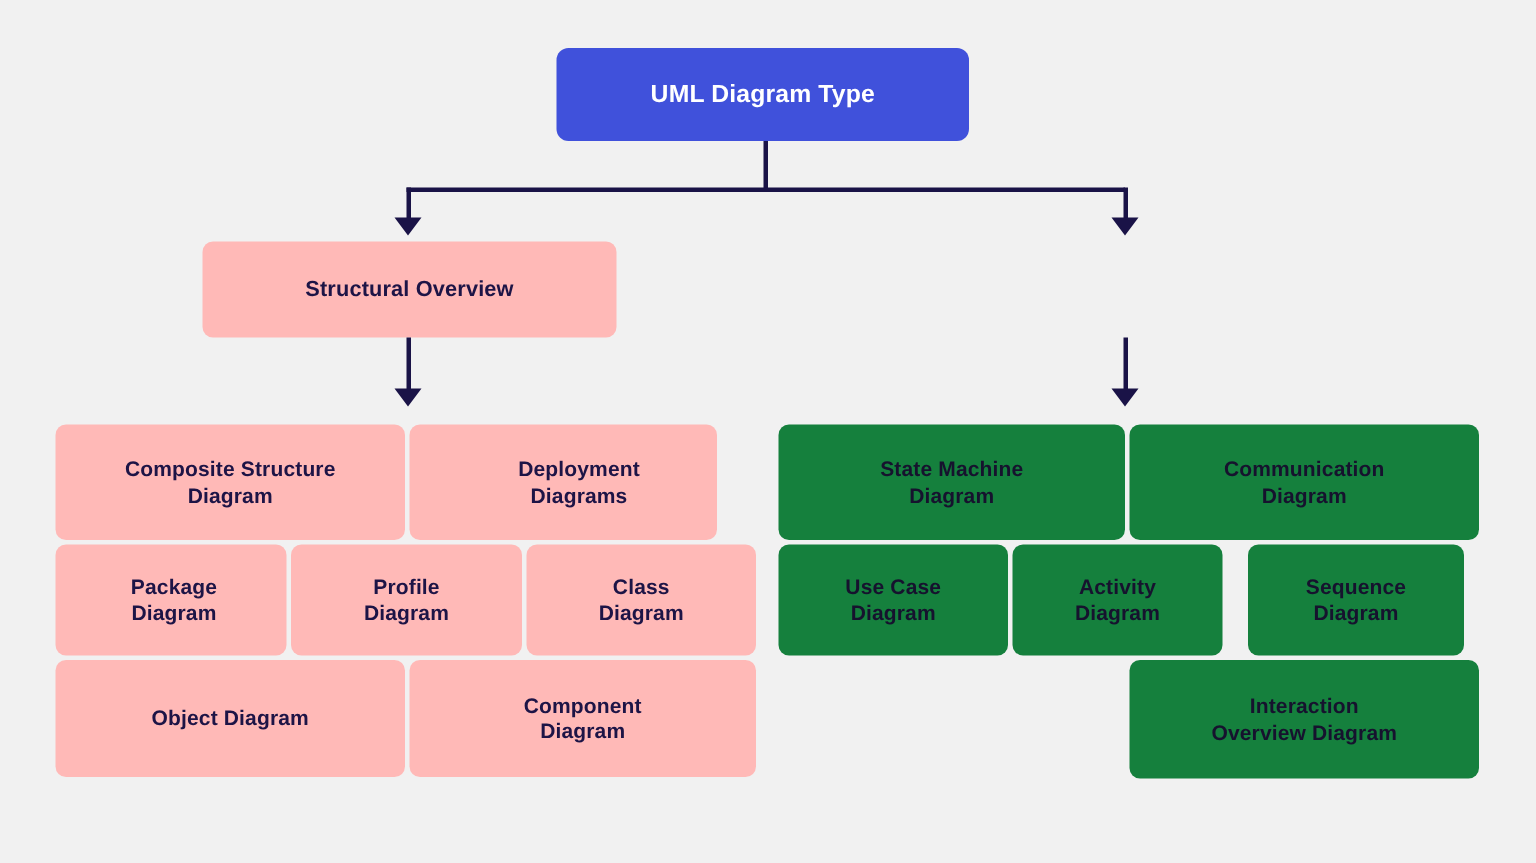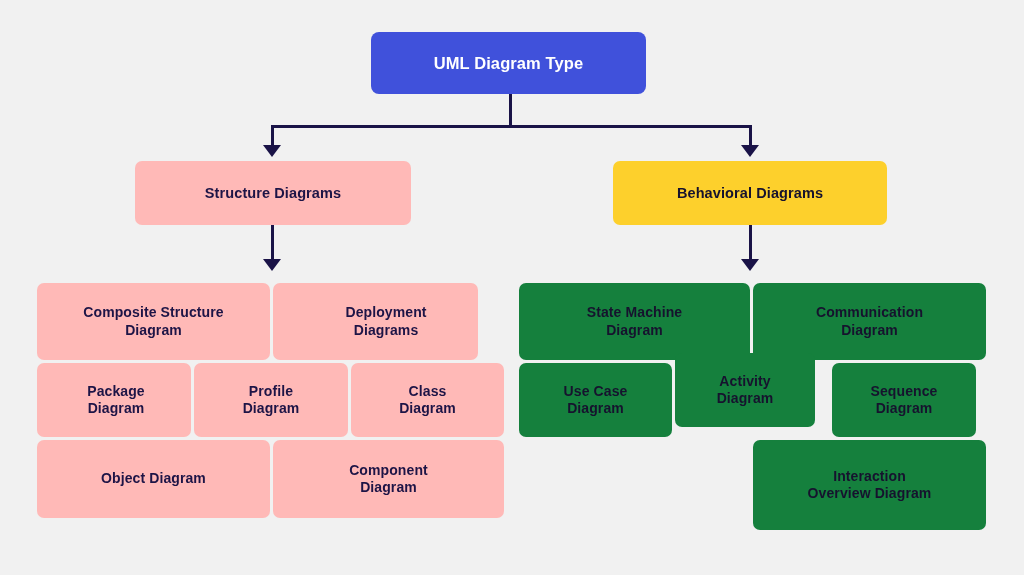--- a/index.html
+++ b/index.html
@@ -106,22 +106,21 @@
   <div class="conn v" style="left:509px; top:94px; height:33px;"></div>
 
   <div class="conn h" style="left:271px; top:125px; width:479px;"></div>
 
   <div class="conn v" style="left:271px; top:125px; height:23px;"></div>
   <div class="arrow-head" style="left:263px; top:145px;"></div>
 
   <div class="conn v" style="left:749px; top:125px; height:23px;"></div>
   <div class="arrow-head" style="left:741px; top:145px;"></div>
 
-  <div class="node branch-pink">Structure Diagrams</div>
-  <div class="node branch-yellow">Behavioral Diagrams</div>
+  <div class="node branch-pink">Structural Overview</div>
 
   <div class="conn v" style="left:271px; top:225px; height:37px;"></div>
   <div class="arrow-head" style="left:263px; top:259px;"></div>
 
   <div class="conn v" style="left:749px; top:225px; height:37px;"></div>
   <div class="arrow-head" style="left:741px; top:259px;"></div>
 
   <div class="node leaf pink" style="left:37px; top:283px; width:233px; height:77px;">Composite Structure
 Diagram</div>
   <div class="node leaf pink" style="left:273px; top:283px; width:205px; height:77px;padding-left:29px;">Deployment
@@ -138,21 +137,21 @@
   <div class="node leaf pink" style="left:273px; top:440px; width:231px; height:78px;">Component
 Diagram</div>
 
   <div class="node leaf yellow" style="left:519px; top:283px; width:231px; height:77px;">State Machine
 Diagram</div>
   <div class="node leaf yellow" style="left:753px; top:283px; width:233px; height:77px;">Communication
 Diagram</div>
 
   <div class="node leaf yellow" style="left:519px; top:363px; width:153px; height:74px;">Use Case
 Diagram</div>
-  <div class="node leaf yellow" style="left:675px; top:353px; width:140px; height:74px;">Activity
+  <div class="node leaf yellow" style="left:675px; top:363px; width:140px; height:74px;">Activity
 Diagram</div>
   <div class="node leaf yellow" style="left:832px; top:363px; width:144px; height:74px;">Sequence
 Diagram</div>
 
-  <div class="node leaf yellow" style="left:753px; top:440px; width:233px; height:90px;">Interaction
+  <div class="node leaf yellow" style="left:753px; top:440px; width:233px; height:79px;">Interaction
 Overview Diagram</div>
 
 </div>
 
 </body></html>

